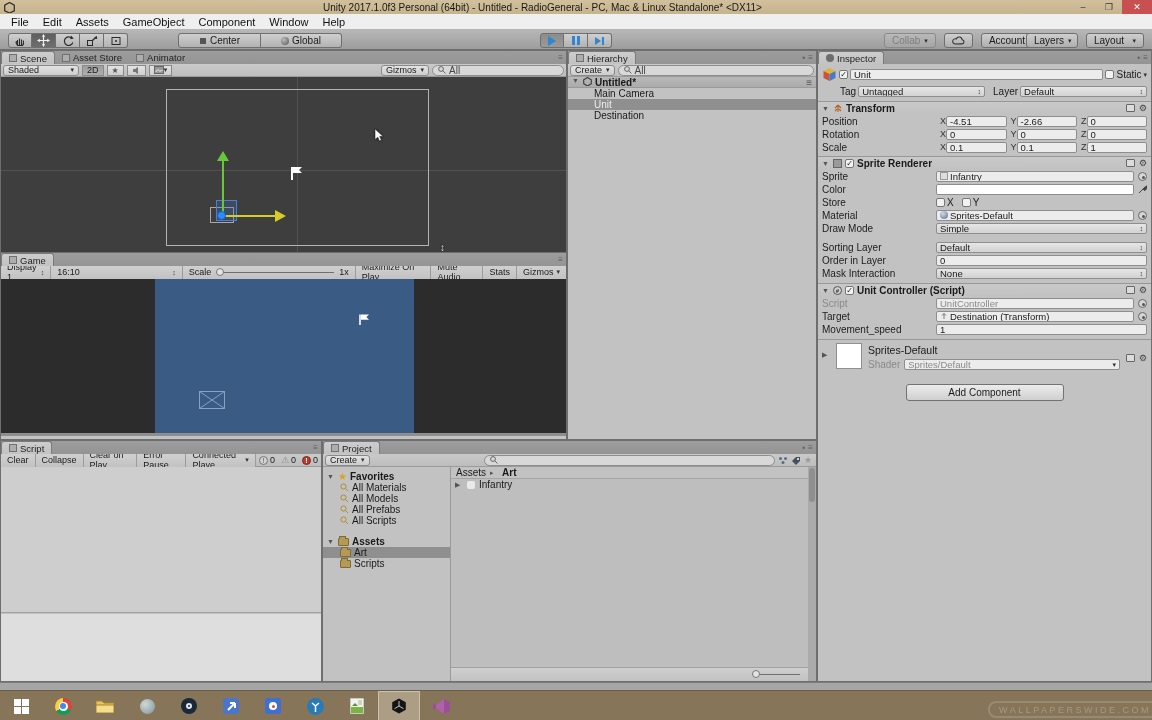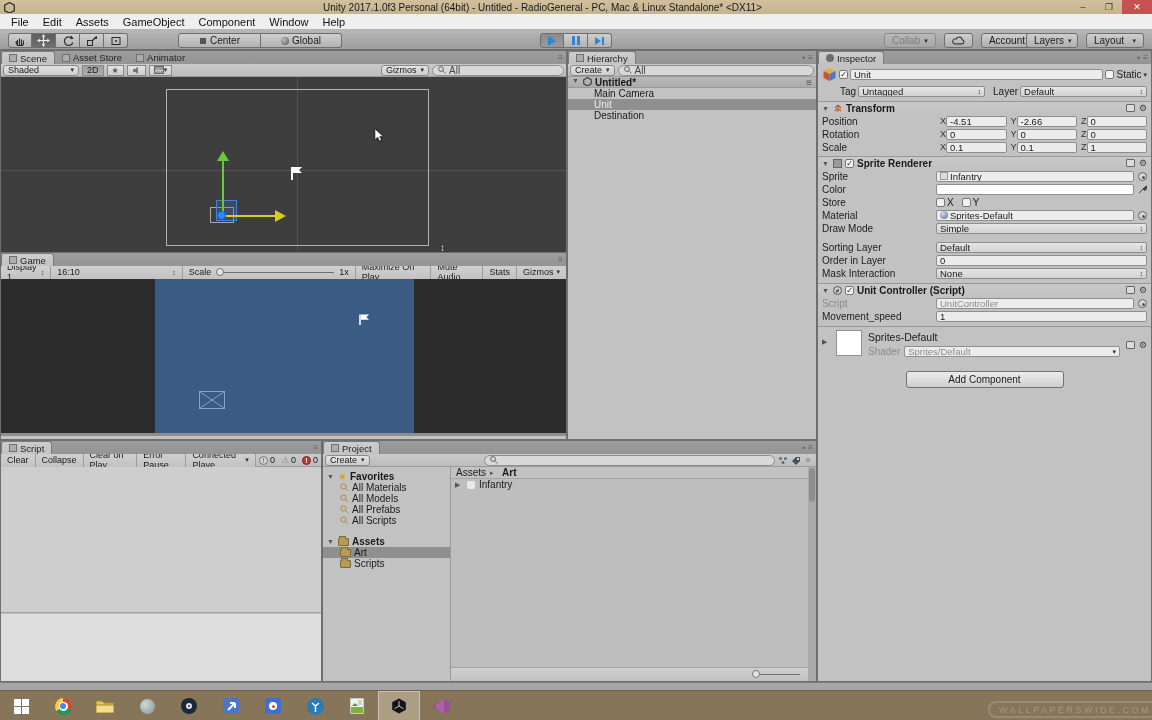--- a/index.html
+++ b/index.html
@@ -722,20 +722,30 @@
       <span>⚙</span>
     </span>
   </div>
   <div class="insp-row">
     <span class="ilabel grey">Script</span>
     <span class="fld">
         <span class="grey">UnitController</span>
       </span>
     <span class="picker"></span>
   </div>
+  <div class="insp-row">
+    <span class="ilabel">Target</span>
+    <span class="fld">
+      <svg width="8" height="8">
+          <path d="M4 7 V1.5 M4 1.5 L2 3.5 M4 1.5 L6 3.5" stroke="#777" fill="none"></path>
+        </svg>
+      <span>Destination (Transform)</span>
+    </span>
+    <span class="picker"></span>
+  </div>
   <div class="insp-row" style="margin-bottom:4px;">
     <span class="ilabel">Movement_speed</span>
     <span class="fld">
         <span>1</span>
       </span>
   </div>
 
   <div id="mat-block">
     <span class="fold" style="margin-top:8px;">▶</span>
     <div id="mat-thumb"></div>

